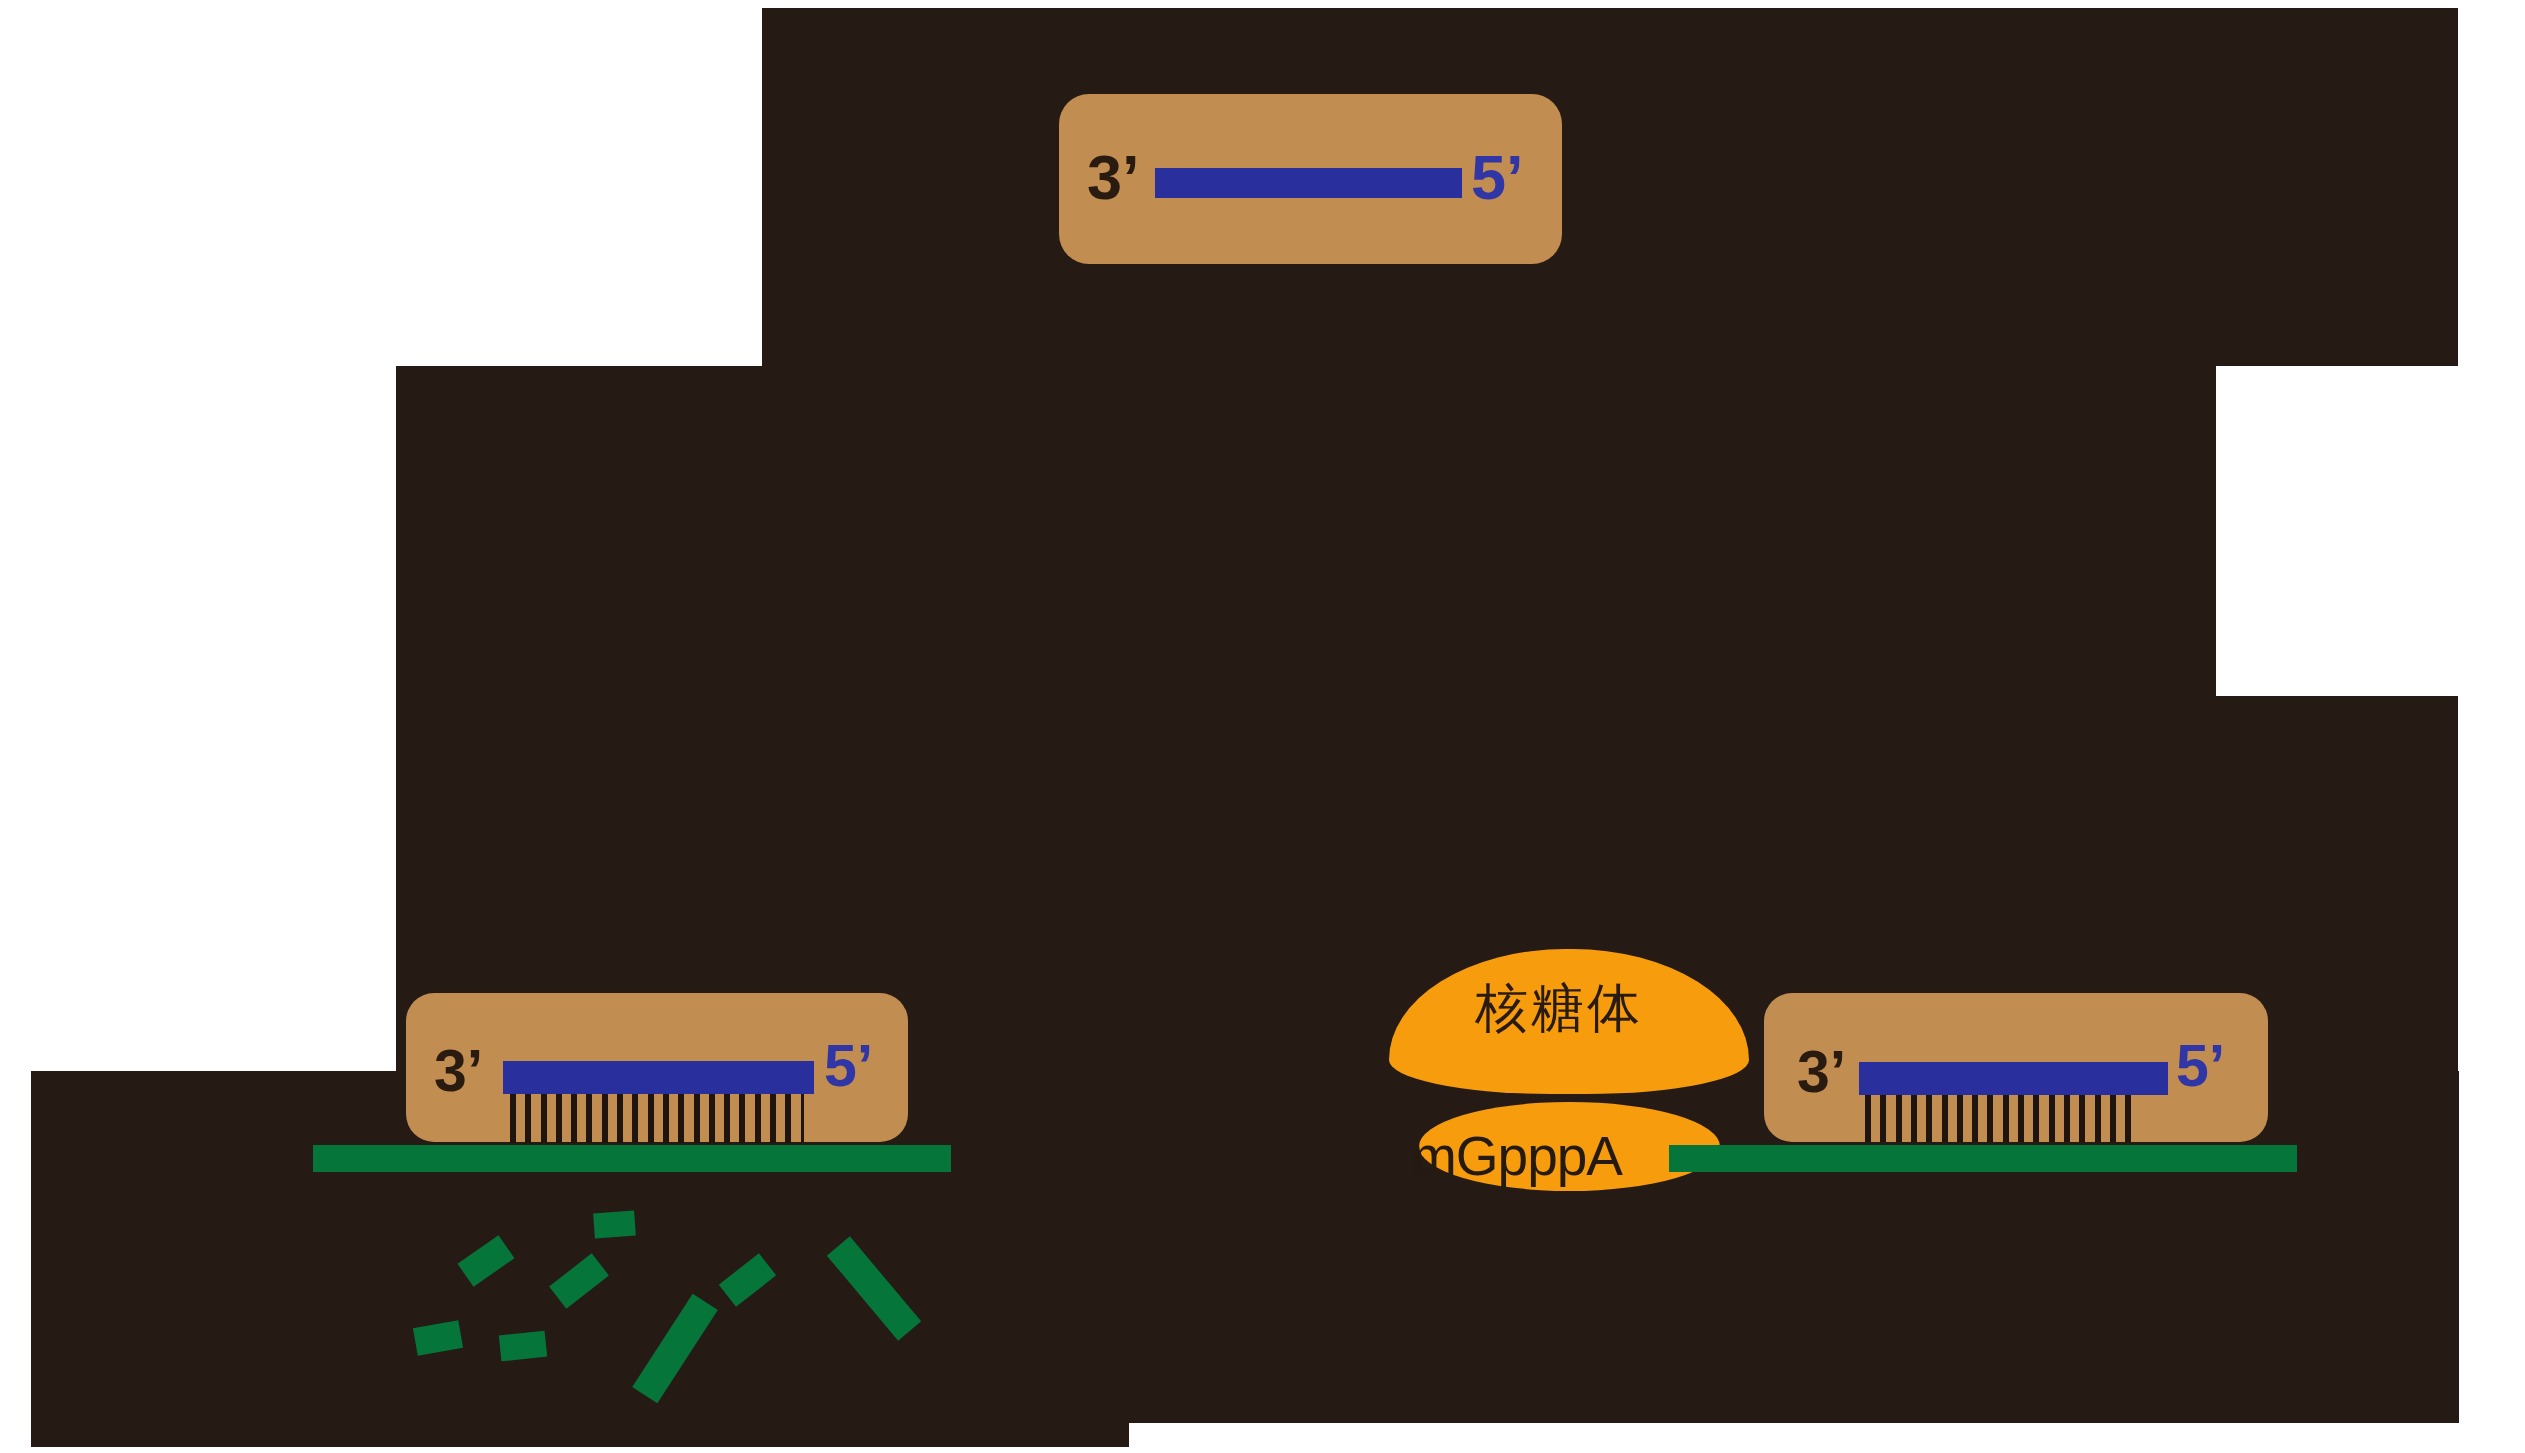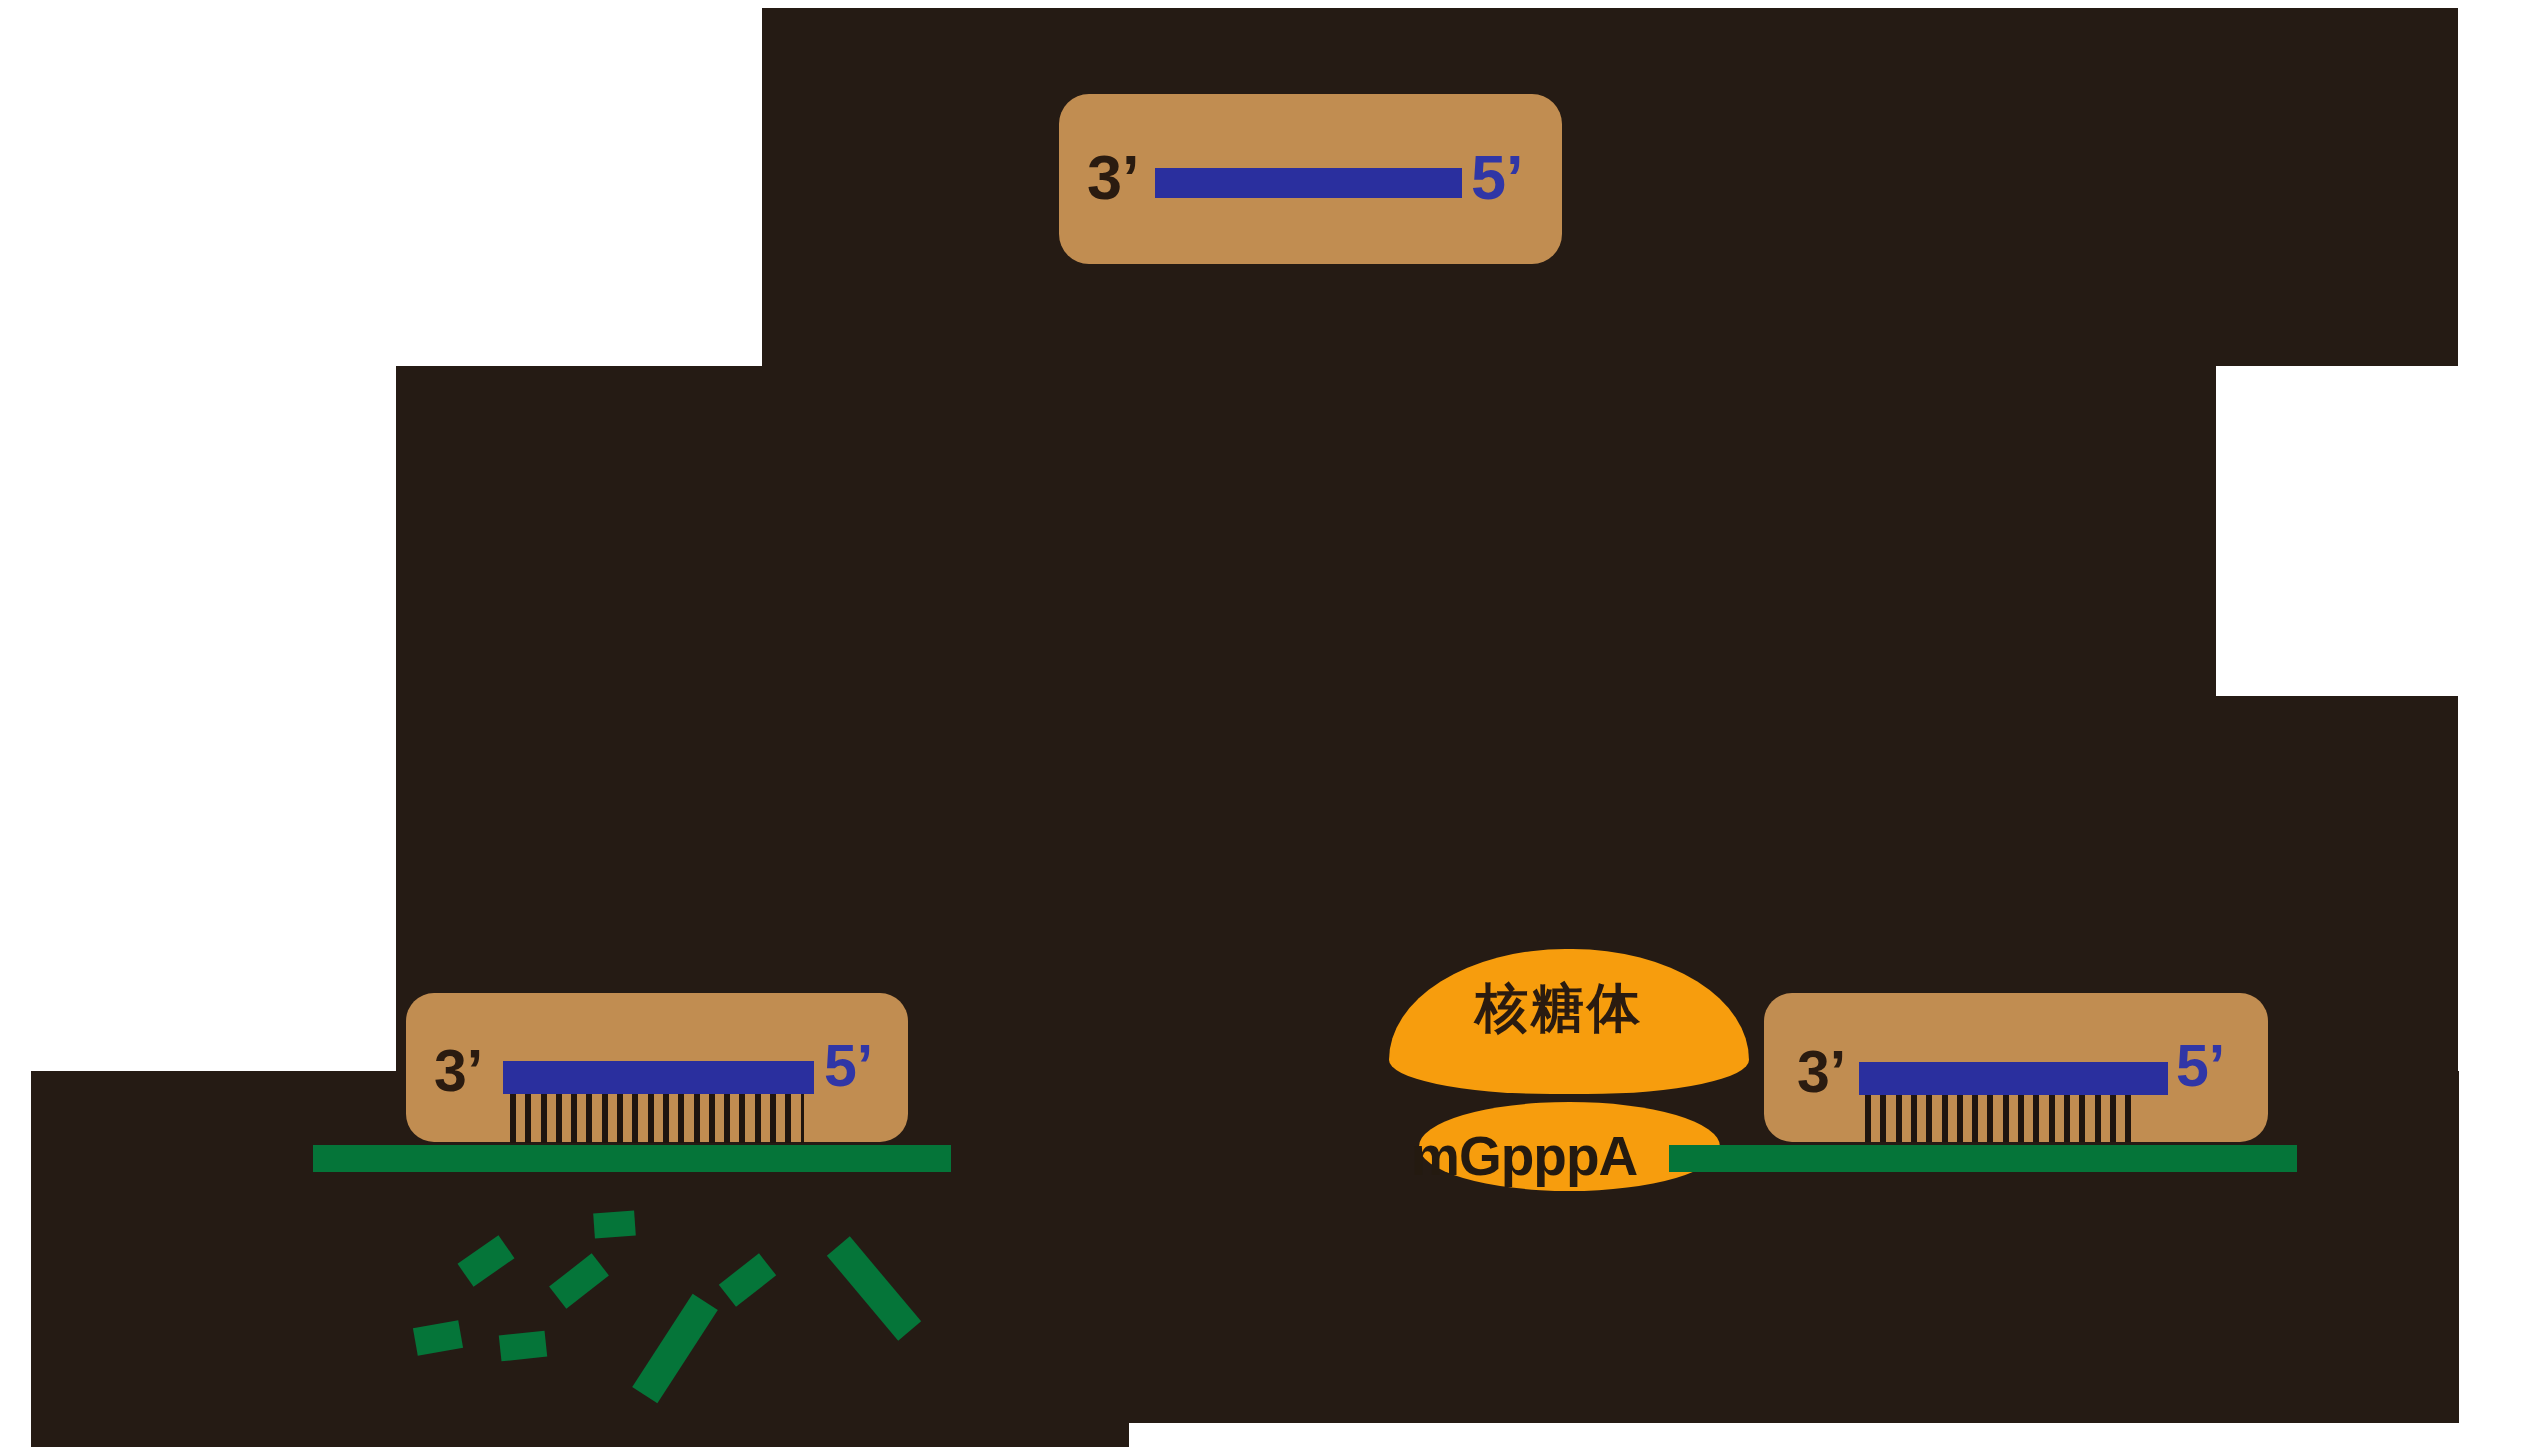--- a/index.html
+++ b/index.html
@@ -23,25 +23,25 @@
     position:absolute;left:1389px;top:949px;width:360px;height:145px;background:#f79d0d;
     border-radius:50% 50% 46% 46% / 78% 78% 24% 24%;
   }
   .bun{
     position:absolute;left:1419px;top:1102px;width:301px;height:89px;background:#f79d0d;
     border-radius:50%;
   }
   .ribo-label{
     position:absolute;left:1475px;top:982px;width:198px;
     font-family:"Liberation Serif","DejaVu Serif",serif;
-    font-weight:700;font-size:53px;line-height:1;color:#2a1b10;letter-spacing:3px;white-space:nowrap;
+    font-weight:400;font-size:53px;line-height:1;color:#2a1b10;letter-spacing:3px;white-space:nowrap;
   }
   .cap-label{
     position:absolute;left:1411px;top:1129px;
-    font-weight:bold;font-size:55px;line-height:1;color:#241a10;letter-spacing:-1px;white-space:nowrap;
+    font-weight:normal;font-size:55px;line-height:1;color:#241a10;letter-spacing:-1px;white-space:nowrap;
   }
 </style>
 </head>
 <body>
 
 <div class="canvas">
 
   <div class="band" style="left:762px;top:8px;width:1696px;height:358px;"></div>
   <div class="band" style="left:396px;top:366px;width:1820px;height:330px;"></div>
   <div class="band" style="left:396px;top:696px;width:2062px;height:375px;"></div>

